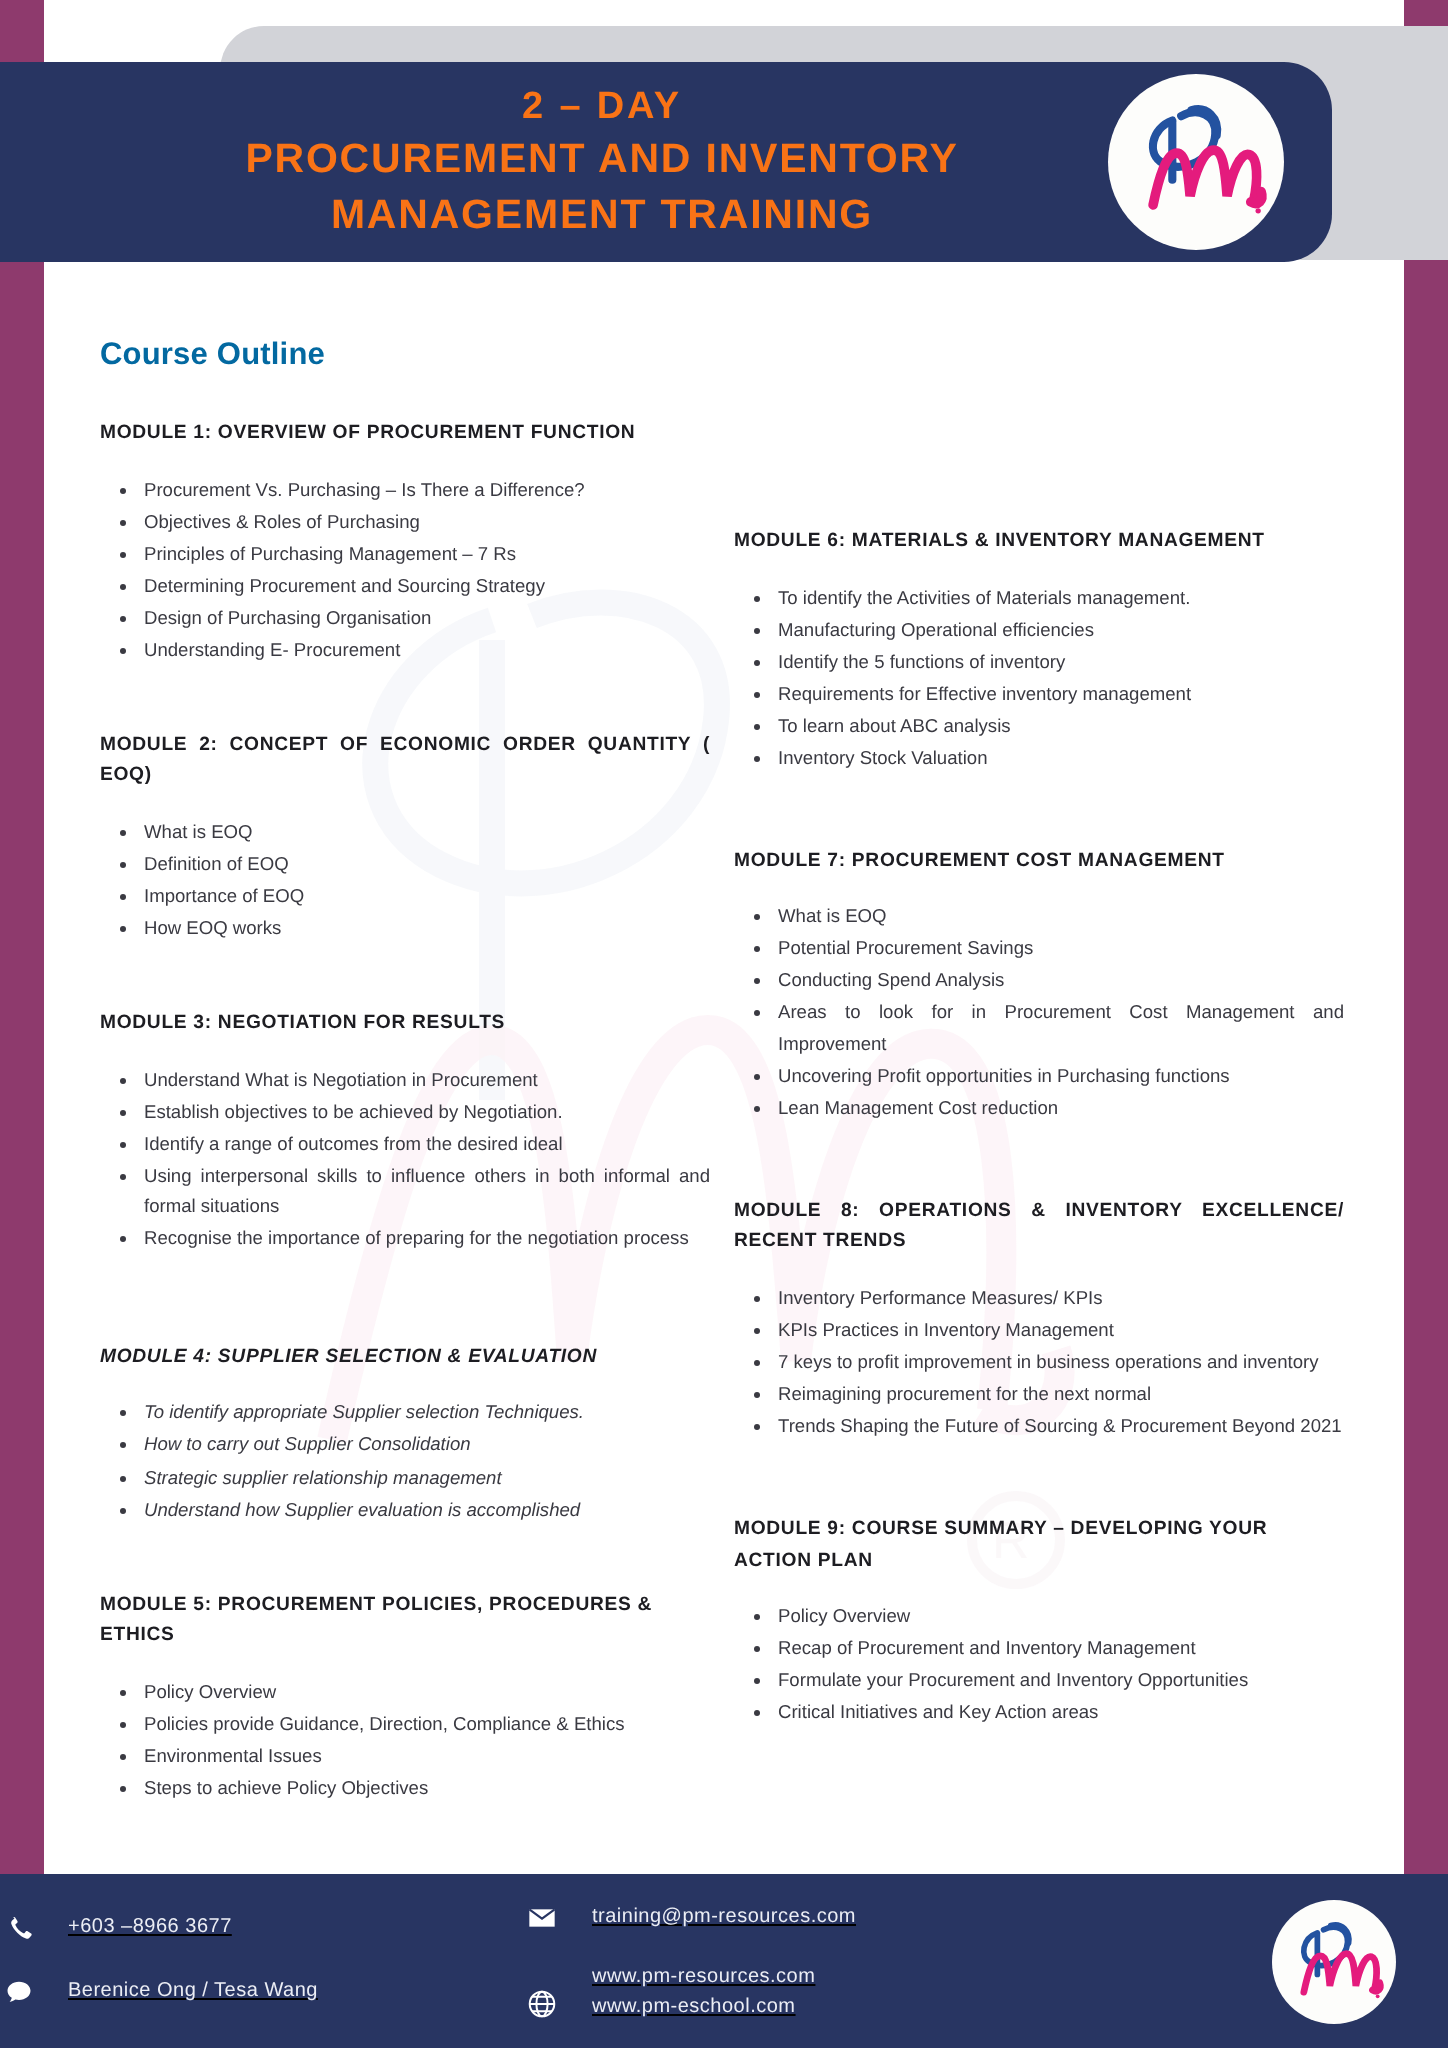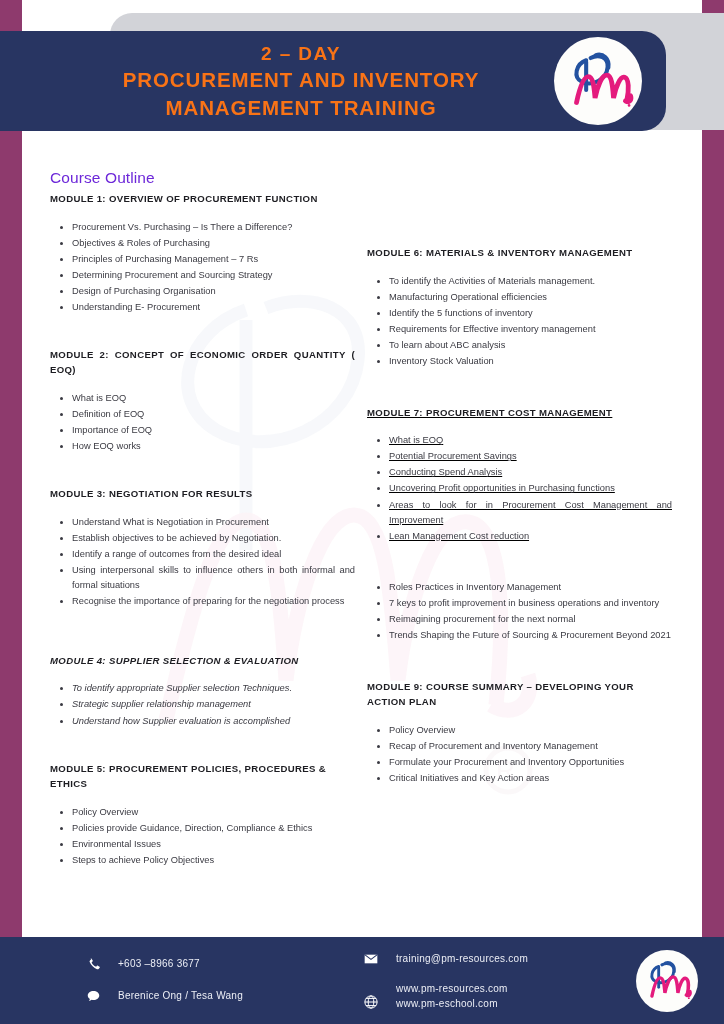--- a/index.html
+++ b/index.html
@@ -98,24 +98,24 @@
   .content {
     position: absolute;
     left: 22px; top: 131px;
     width: 680px;
     height: 806px;
     padding: 38px 30px 0 28px;
   }
 
   .section-title {
     font-size: 15.5px;
-    font-weight: 400;
-    color: #6d28d9;
+    font-weight: 700;
+    color: #0369a1;
     letter-spacing: 0.1px;
-    margin-bottom: 4px;
+    margin-bottom: 22px;
   }
 
   .columns {
     display: flex;
     gap: 12px;
   }
   .col { width: 318px; }
   .col-right { padding-top: 6px; margin-top: 48px; }
 
   .module { margin-bottom: 20px; }
@@ -163,22 +163,22 @@
     position: absolute;
     left: 0; bottom: 0;
     width: 724px; height: 87px;
     background: #283562;
     display: flex;
     align-items: center;
   }
   .footer-cols {
     display: flex;
     flex: 1;
-    padding-left: 84px;
-    gap: 48px;
+    gap: 32px;
+    text-decoration: underline;
   }
   .fcol { display: flex; flex-direction: column; justify-content: center; gap: 14px; }
   .fcol-a { width: 230px; }
   .fcol-b { width: 250px; }
   .frow { display: flex; align-items: center; gap: 16px; }
   .frow.top-align { align-items: flex-end; }
   .ficon {
     width: 18px; height: 18px;
     flex: 0 0 18px;
     display: flex;
@@ -290,20 +290,21 @@
             <li class="nojust">Identify a range of outcomes from the desired ideal</li>
             <li>Using interpersonal skills to influence others in both informal and formal situations</li>
             <li>Recognise the importance of preparing for the negotiation process</li>
           </ul>
         </div>
 
         <div class="module" style="margin-top:44px;font-style:italic;">
           <div class="module-head nojust">MODULE 4: SUPPLIER SELECTION &amp; EVALUATION</div>
           <ul class="items">
             <li class="nojust">To identify appropriate Supplier selection Techniques.</li>
+            <li class="nojust">How to carry out Supplier Consolidation</li>
             <li class="nojust">Strategic supplier relationship management</li>
             <li class="nojust">Understand how Supplier evaluation is accomplished</li>
           </ul>
         </div>
 
         <div class="module" style="margin-top:32px;">
           <div class="module-head nojust">MODULE 5: PROCUREMENT POLICIES, PROCEDURES &amp; ETHICS</div>
           <ul class="items">
             <li class="nojust">Policy Overview</li>
             <li>Policies provide Guidance, Direction, Compliance &amp; Ethics</li>
@@ -321,35 +322,37 @@
           <ul class="items">
             <li class="nojust">To identify the Activities of Materials management.</li>
             <li class="nojust">Manufacturing Operational efficiencies</li>
             <li class="nojust">Identify the 5 functions of inventory</li>
             <li class="nojust">Requirements for Effective inventory management</li>
             <li class="nojust">To learn about ABC analysis</li>
             <li class="nojust">Inventory Stock Valuation</li>
           </ul>
         </div>
 
-        <div class="module" style="margin-top:36px;text-decoration:underline;">
+        <div class="module" style="margin-top:36px;">
           <div class="module-head nojust">MODULE 7: PROCUREMENT COST MANAGEMENT</div>
           <ul class="items">
             <li class="nojust">What is EOQ</li>
             <li class="nojust">Potential Procurement Savings</li>
             <li class="nojust">Conducting Spend Analysis</li>
+            <li>Areas to look for in Procurement Cost Management and Improvement</li>
             <li>Uncovering Profit opportunities in Purchasing functions</li>
-            <li>Areas to look for in Procurement Cost Management and Improvement</li>
             <li class="nojust">Lean Management Cost reduction</li>
           </ul>
         </div>
 
         <div class="module" style="margin-top:36px;">
-          <ul class="items">
-            <li class="nojust">Roles Practices in Inventory Management</li>
+          <div class="module-head">MODULE 8: OPERATIONS &amp; INVENTORY EXCELLENCE/ RECENT TRENDS</div>
+          <ul class="items">
+            <li class="nojust">Inventory Performance Measures/ KPIs</li>
+            <li class="nojust">KPIs Practices in Inventory Management</li>
             <li>7 keys to profit improvement in business operations and inventory</li>
             <li class="nojust">Reimagining procurement for the next normal</li>
             <li class="nojust">Trends Shaping the Future of Sourcing &amp; Procurement Beyond 2021</li>
           </ul>
         </div>
 
         <div class="module" style="margin-top:36px;">
           <div class="module-head nojust">MODULE 9: COURSE SUMMARY – DEVELOPING YOUR ACTION PLAN</div>
           <ul class="items">
             <li class="nojust">Policy Overview</li>

